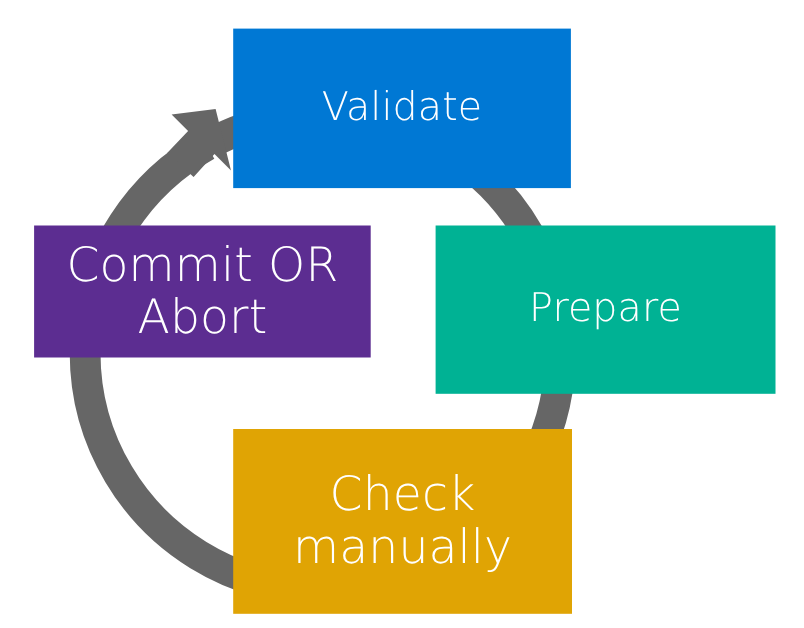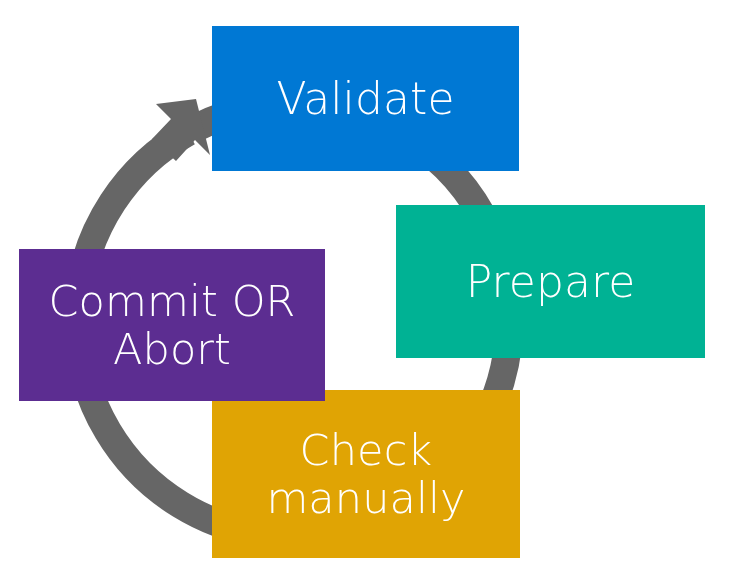--- a/index.html
+++ b/index.html
@@ -40,21 +40,21 @@
     align-items: center;
     justify-content: center;
     text-align: center;
     box-sizing: border-box;
     padding: 4px 10px;
   }
 
   .node-label {
     color: #ffffff;
     font-weight: 300;
-    font-size: 44px;
+    font-size: 36px;
     line-height: 1.12;
     letter-spacing: 0.1px;
     white-space: pre-line;
     font-family: "DejaVu Sans", "Liberation Sans", sans-serif;
   }
 
   
   #node-validate {
     left: 212px;
     top: 26px;
@@ -67,25 +67,24 @@
     width: 309px;
     height: 153px;
   }
   #node-check-manually {
     left: 212px;
     top: 390px;
     width: 308px;
     height: 168px;
   }
   #node-commit-or-abort {
-    left: 19px;
+    left: 31px;
     top: 205px;
     width: 306px;
-    height: 152px;
-    margin-top: 44px;
+    height: 120px;
   }
 
   #node-check-manually .node-label,
   #node-commit-or-abort .node-label {
     font-size: 43px;
   }
 </style>
 </head>
 <body>
 

